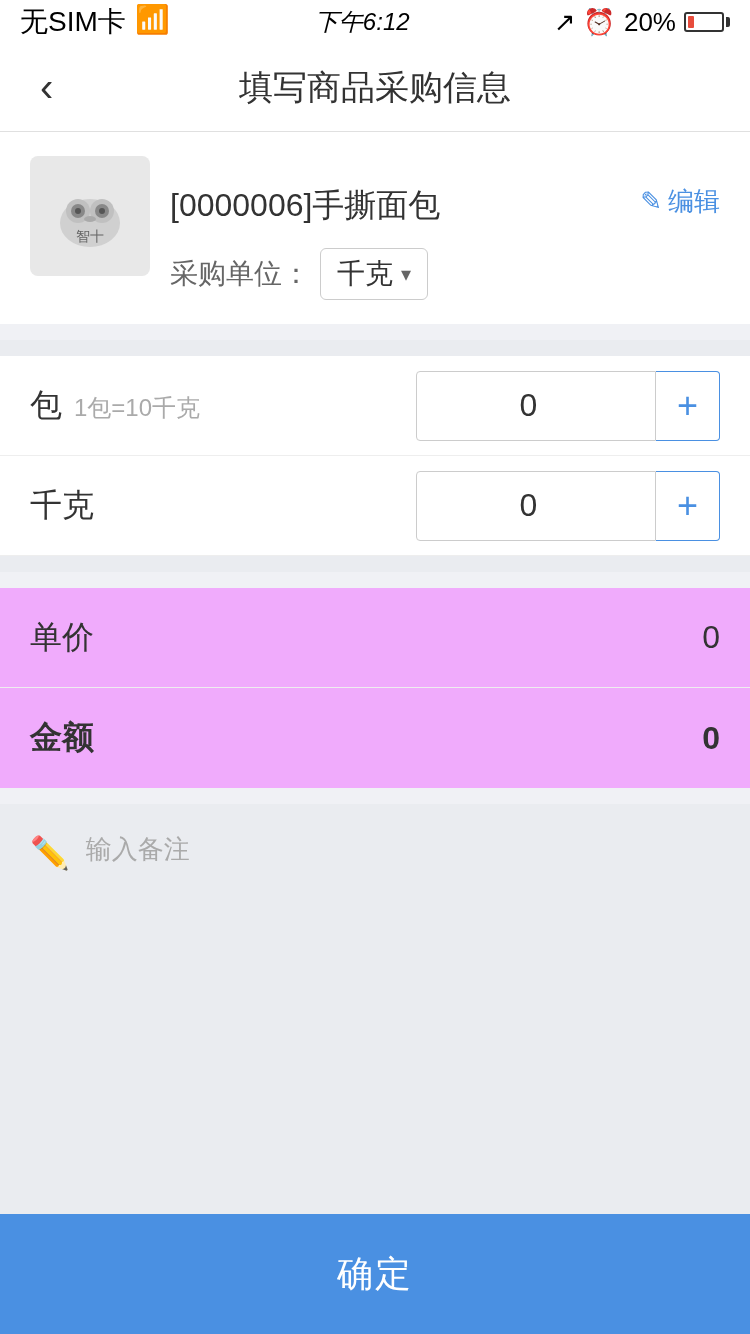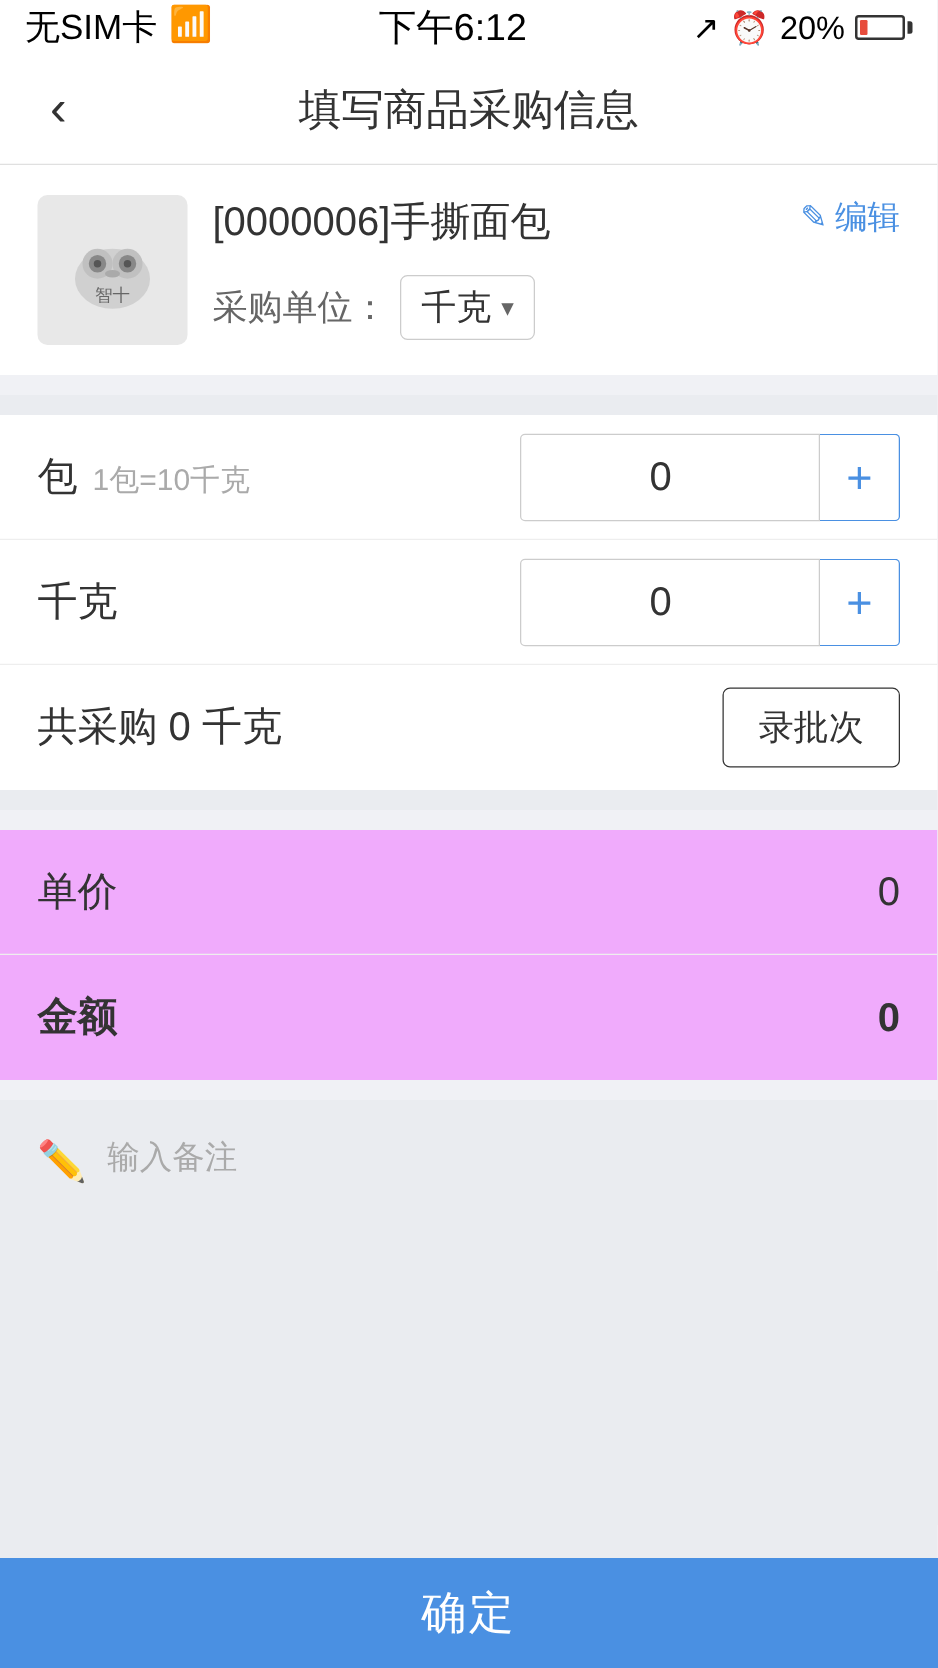--- a/index.html
+++ b/index.html
@@ -19,21 +19,21 @@
       height: 44px;
       background: #fff;
       display: flex;
       align-items: center;
       justify-content: space-between;
       padding: 0 20px;
       font-size: 28px;
       color: #000;
     }
     .status-left { display: flex; align-items: flex-start; gap: 10px; }
-    .status-center { font-size: 30px; font-weight: 500; }
+    .status-center { font-size: 24px; font-weight: 500; font-style: italic; }
     .status-right { display: flex; align-items: center; gap: 8px; font-size: 26px; }
     .battery-icon {
       display: inline-flex; align-items: center; gap: 2px;
     }
     .battery-body {
       width: 40px; height: 20px; border: 2px solid #333; border-radius: 3px; position: relative;
       display: flex; align-items: center; padding: 2px;
     }
     .battery-fill {
       width: 20%; height: 100%; background: #e74c3c; border-radius: 1px;
@@ -88,20 +88,21 @@
       color: #999;
       font-size: 28px;
     }
     .product-info {
       flex: 1;
     }
     .product-header {
       display: flex;
       justify-content: space-between;
       align-items: flex-start;
+      margin-top: 28px;
     }
     .product-name {
       font-size: 32px;
       color: #333;
       font-weight: 500;
       flex: 1;
     }
     .edit-btn {
       color: #4a90e2;
       font-size: 26px;
@@ -277,21 +278,21 @@
       background: #eaecf0;
       min-height: 300px;
     }
 
     
     .confirm-btn {
       position: fixed;
       bottom: 0;
       left: 0;
       width: 750px;
-      height: 88px;
+      height: 120px;
       background: #4a90e2;
       color: #fff;
       font-size: 36px;
       display: flex;
       align-items: center;
       justify-content: center;
       cursor: pointer;
       border: none;
       letter-spacing: 2px;
     }
@@ -386,24 +387,20 @@
       <div class="input-row-label">
         <span>千克</span>
       </div>
       <div class="input-spacer"></div>
       <div class="qty-input-group">
         <input class="qty-input" type="number" value="0" style="">
         <div class="qty-plus">+</div>
       </div>
     </div>
 
-    <div class="summary-row">
-      <span class="summary-text">共采购 0 千克</span>
-      <button class="batch-btn">录批次</button>
-    </div>
 
   </div>
 
   <div class="section-divider"></div>
 
   <div class="price-section">
     <div class="price-row">
       <span class="price-label">单价</span>
       <span class="price-value">0</span>
     </div>

